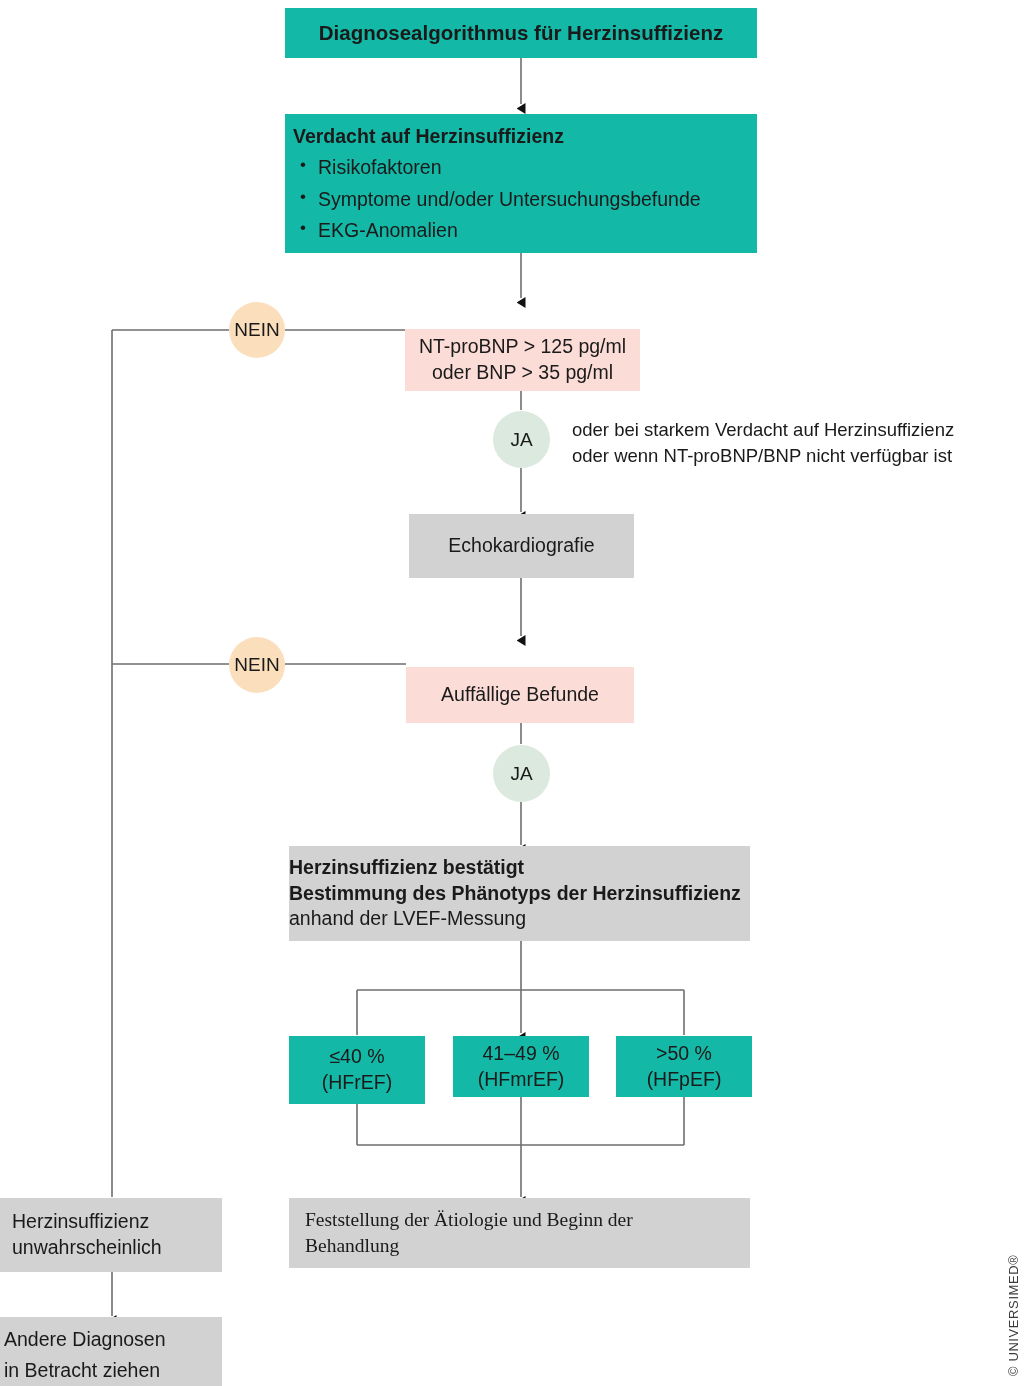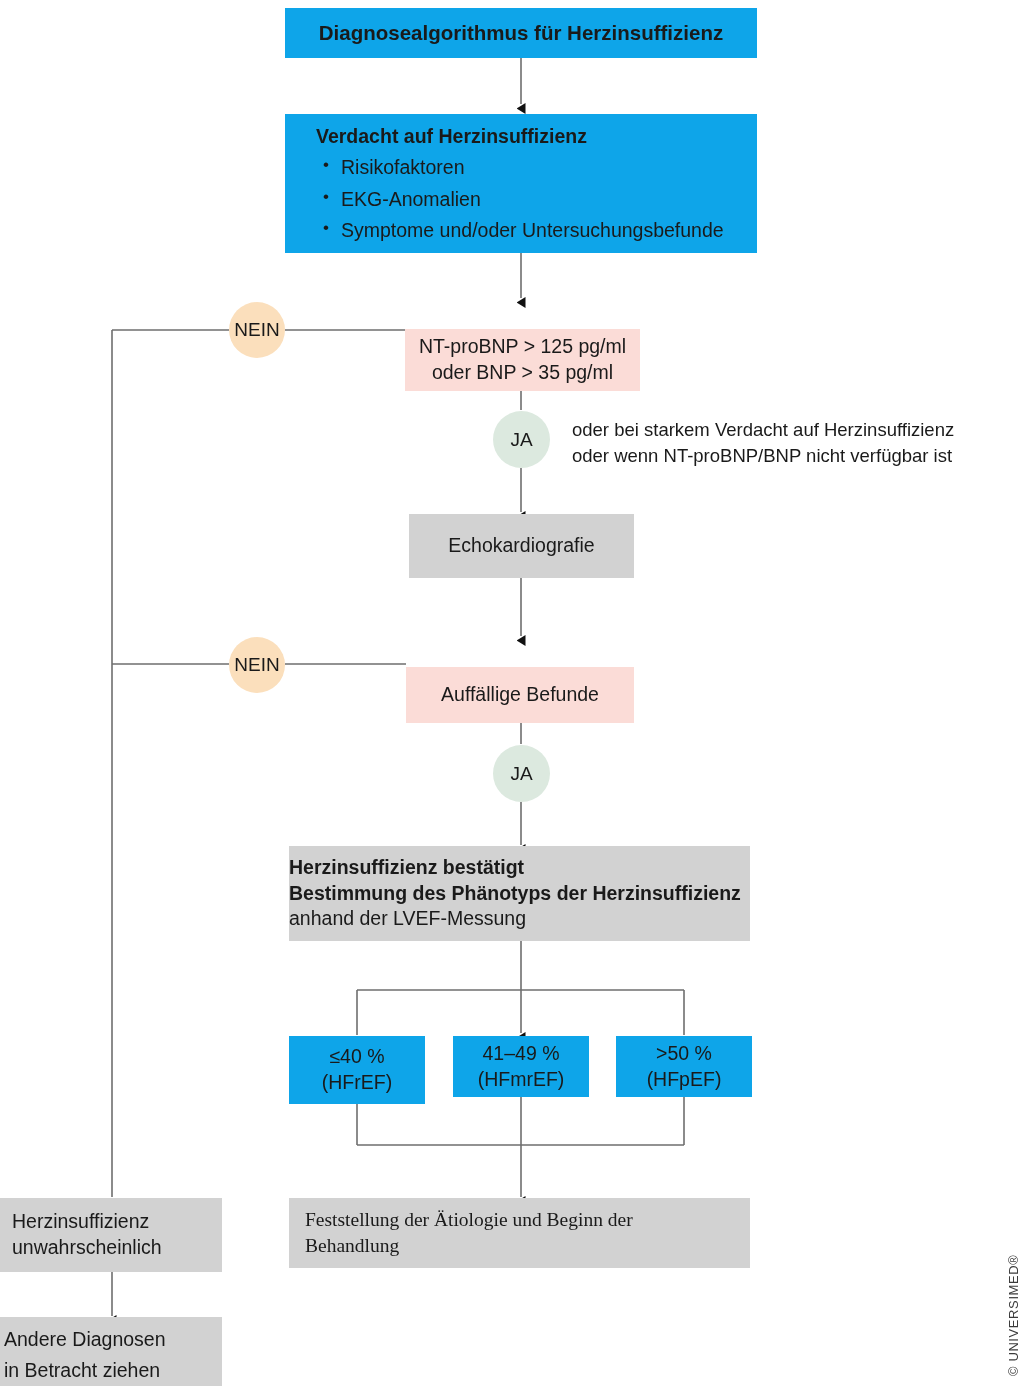--- a/index.html
+++ b/index.html
@@ -23,21 +23,21 @@
     box-sizing: border-box;
     display: flex;
     flex-direction: column;
     justify-content: center;
     color: #1a1a1a;
     font-size: 19.5px;
     line-height: 1.32;
   }
   .node.center { align-items: center; text-align: center; }
   .node.left   { align-items: flex-start; text-align: left; }
-  .peach { background: #0ea5e9; }
+  .peach { background: #14b8a6; }
   .pink  { background: #fbdcd7; margin-top: 30px; }
   .gray  { background: #d2d2d2; }
   .title-box {
     font-weight: bold;
     font-size: 20.5px;
   }
   .bold-line { font-weight: bold; }
   .bullets {
     margin: 0;
     padding: 0;
@@ -141,26 +141,26 @@
 
     <line x1="112" y1="330" x2="112" y2="1197" stroke="#6e6e6e" stroke-width="1.6"></line>
 
     <line x1="112" y1="1272" x2="112" y2="1316" stroke="#6e6e6e" stroke-width="1.6" marker-end="url(#arrowhead)"></line>
   </svg>
 
   <div class="node center peach title-box" style="left:285px; top:8px; width:472px; height:50px;">
     <span>Diagnosealgorithmus für Herzinsuffizienz</span>
   </div>
 
-  <div class="node left peach" style="left:285px; top:114px; width:472px; height:139px; padding:12px 31px;">
+  <div class="node left peach" style="left:285px; top:114px; width:472px; height:139px; padding:12px 8px;">
     <span class="bold-line">Verdacht auf Herzinsuffizienz</span>
     <ul class="bullets">
       <li>Risikofaktoren</li>
+      <li>Symptome und/oder Untersuchungsbefunde</li>
       <li>EKG-Anomalien</li>
-      <li>Symptome und/oder Untersuchungsbefunde</li>
     </ul>
   </div>
 
   <div class="node center pink" style="left:405px; top:299px; width:235px; height:62px;">
     <span>NT-proBNP &gt; 125 pg/ml</span>
     <span>oder BNP &gt; 35 pg/ml</span>
   </div>
 
   <div class="circle nein" style="left:229px; top:302px; width:56px; height:56px;">
     <span>NEIN</span>

